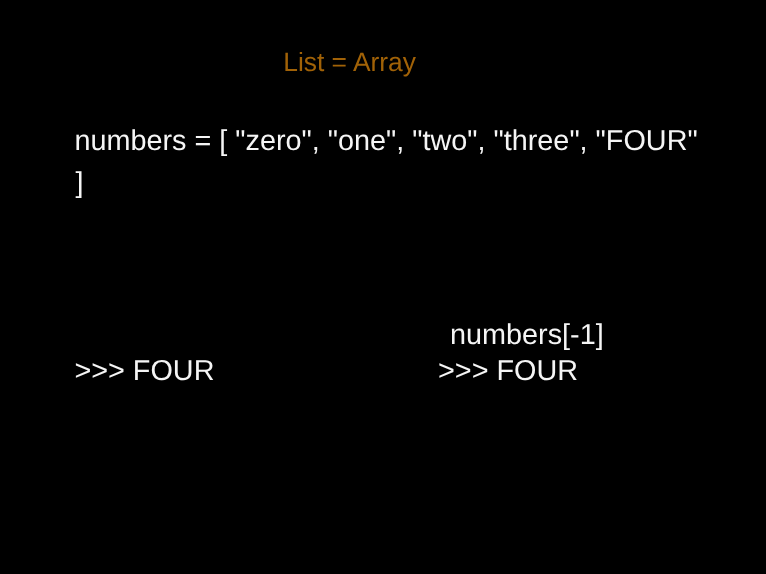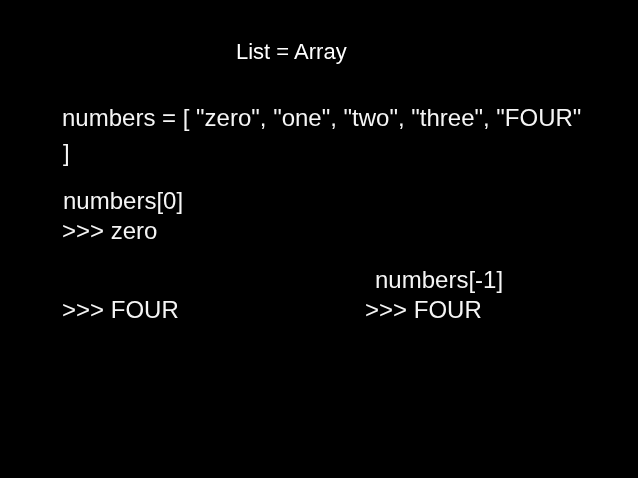--- a/index.html
+++ b/index.html
@@ -24,21 +24,21 @@
     color: #f5f5f5;
     letter-spacing: 0px;
   }
   .title {
     position: absolute;
     left: 236px;
     top: 41px;
     font-size: 22px;
     line-height: 1;
     white-space: pre;
-    color: #ffffff;
+    color: #a16207;
   }
   .assign-line1 { left: 62px;  top: 106px; }
   .assign-line2 { left: 63px;  top: 141px; }
   .code-zero    { left: 63px;  top: 189px; }
   .out-zero     { left: 62px;  top: 219px; }
   .code-four    { left: 63px;  top: 268px; }
   .code-neg1    { left: 375px; top: 268px; }
   .out-four-l   { left: 62px;  top: 298px; }
   .out-four-r   { left: 365px; top: 298px; }
   .code-neg2    { left: 207px; top: 331px; }
@@ -46,21 +46,19 @@
 </style>
 </head>
 <body>
 
 <div class="slide">
   <div class="title">List = Array</div>
 
   <div class="line assign-line1">numbers = [ "zero", "one", "two", "three", "FOUR"</div>
   <div class="line assign-line2">]</div>
 
-  <div class="line code-zero">numbers[0]</div>
-  <div class="line out-zero">&gt;&gt;&gt; zero</div>
 
   <div class="line code-neg1">numbers[-1]</div>
 
   <div class="line out-four-l">&gt;&gt;&gt; FOUR</div>
   <div class="line out-four-r">&gt;&gt;&gt; FOUR</div>
 
 </div>
 
 </body></html>

